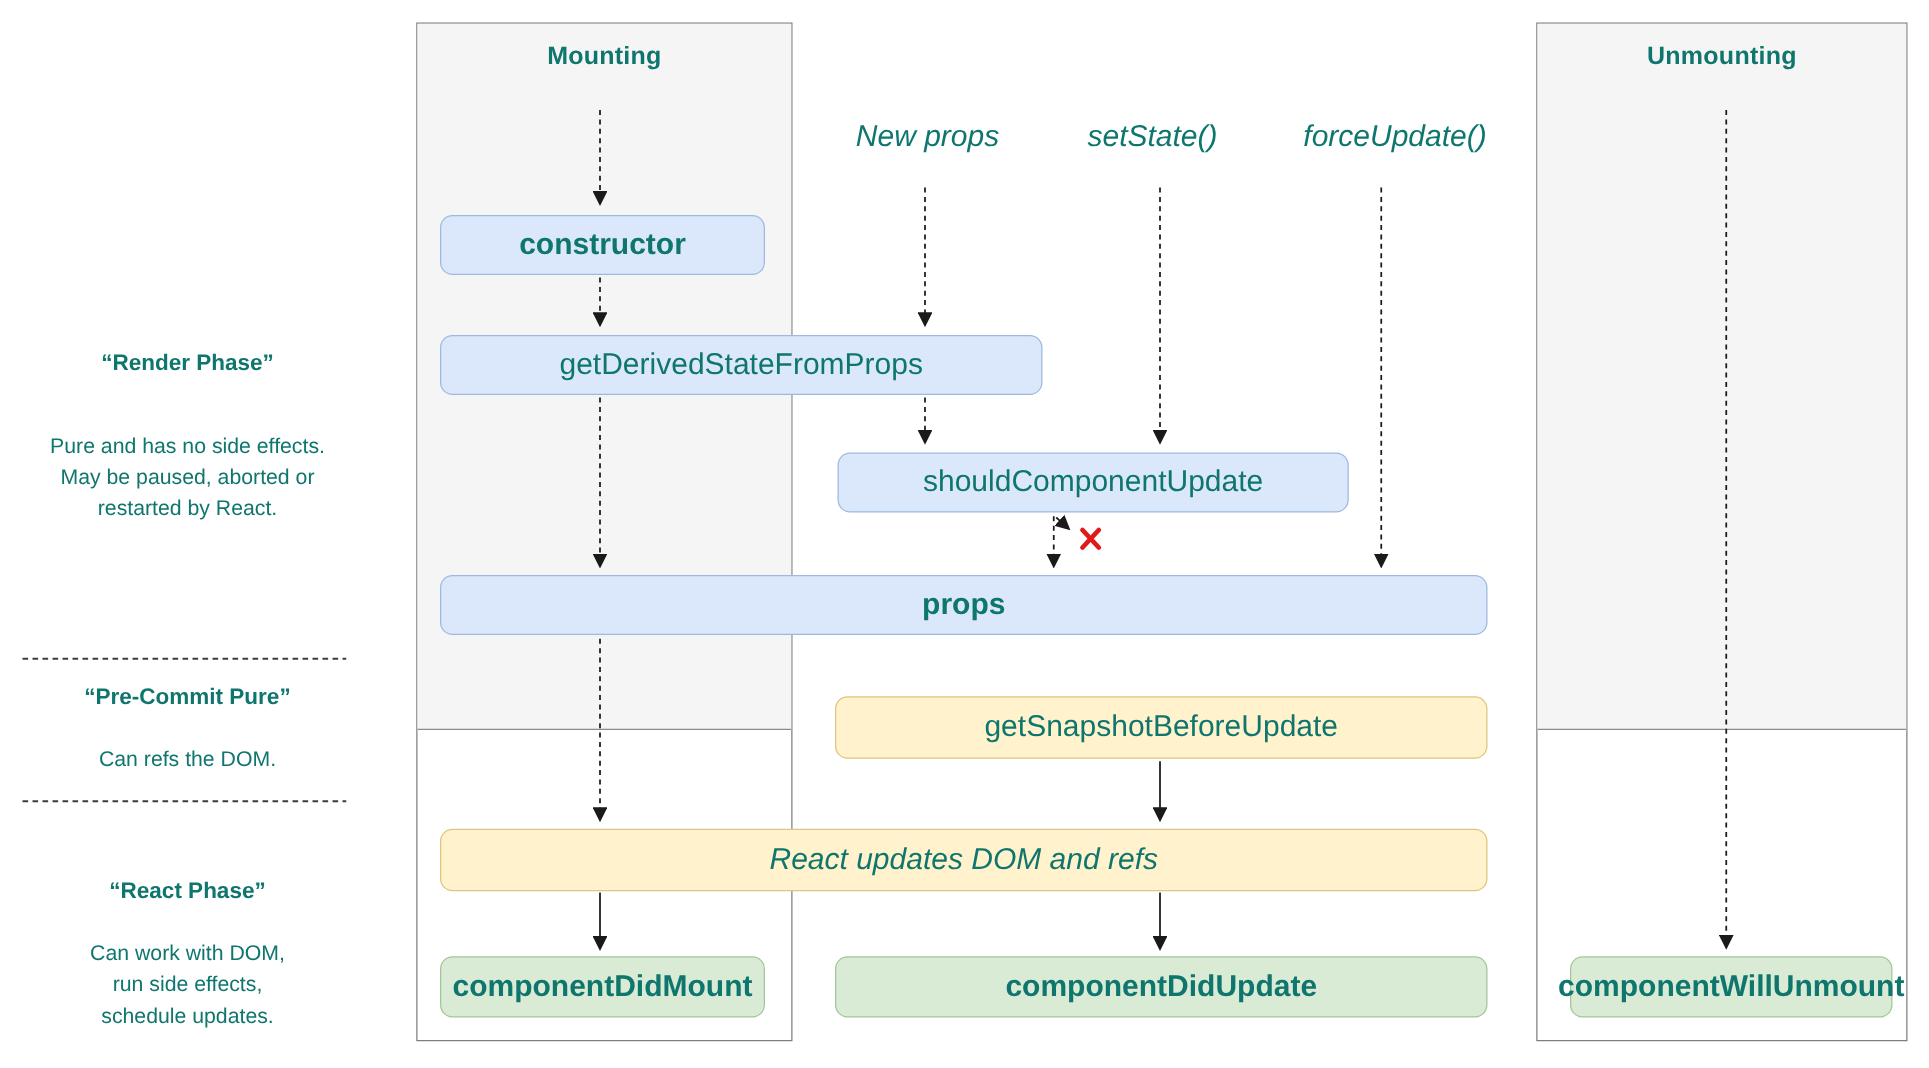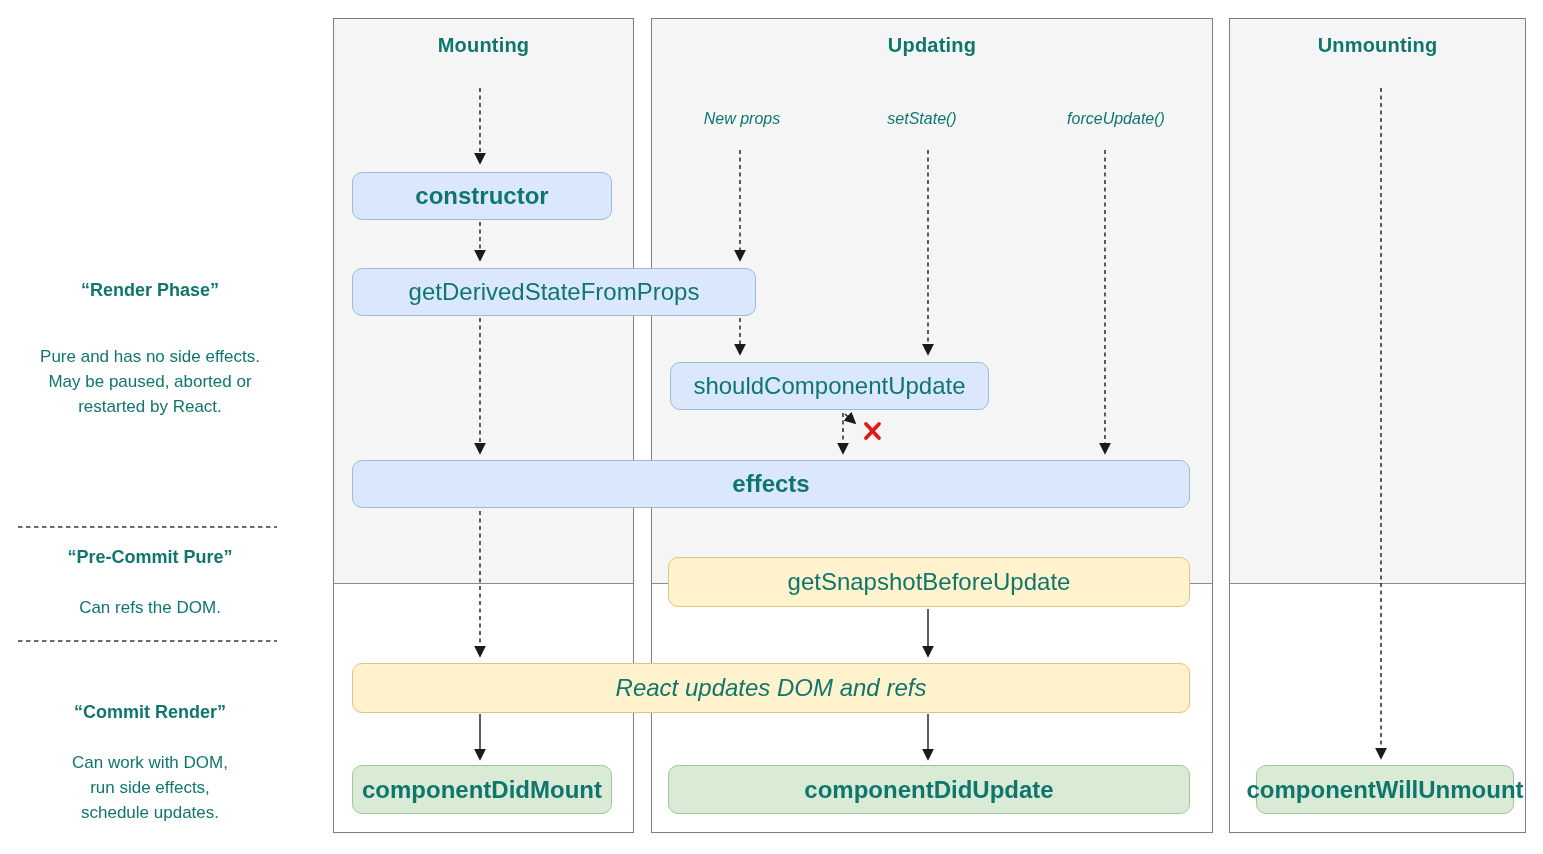--- a/index.html
+++ b/index.html
@@ -13,22 +13,22 @@
   .panel .shade{position:absolute;top:0;left:0;right:0;height:564px;
                 background:#f5f5f5;border-bottom:1.2px solid #8c8c8c;}
   .panel .ptitle{position:relative;z-index:2;text-align:center;padding-top:15px;
                  font-weight:bold;font-size:20px;letter-spacing:.2px;}
   
   .phase-title{position:absolute;left:0;width:300px;text-align:center;
                font-weight:bold;font-size:18px;line-height:24px;z-index:2;}
   .phase-body{position:absolute;left:0;width:300px;text-align:center;
               font-size:17px;line-height:25px;white-space:pre-line;z-index:2;}
   
-  .trigger{position:absolute;top:110px;transform:translateX(-50%);
-           font-style:italic;font-size:16px;z-index:3;}
+  .trigger{position:absolute;top:96px;transform:translateX(-50%);
+           font-style:italic;font-size:24px;z-index:3;}
   
   .box{position:absolute;z-index:4;box-sizing:border-box;border-radius:10px;
        display:flex;align-items:center;justify-content:center;
        font-size:24px;border:1.6px solid;}
   .box.blue  {background:#dbe8fb;border-color:#9db9dd;}
   .box.yellow{background:#fff2cc;border-color:#ddc57f;}
   .box.green {background:#d9ead5;border-color:#a2c697;}
   .bold{font-weight:bold;}
   .italic{font-style:italic;}
   
@@ -40,36 +40,32 @@
 </style>
 </head>
 <body>
 
 <div id="stage">
 
   <div class="panel" style="left:333px;width:301px">
     <div class="shade"></div>
     <div class="ptitle">Mounting</div>
   </div>
-  <div class="panel" style="left:651px;width:562px">
-    <div class="shade"></div>
-    <div class="ptitle">Updating</div>
-  </div>
   <div class="panel" style="left:1229px;width:297px">
     <div class="shade"></div>
     <div class="ptitle">Unmounting</div>
   </div>
 
   <div class="phase-title" style="top:278px">“Render Phase”</div>
   <div class="phase-body" style="top:344px">Pure and has no side effects.
 May be paused, aborted or
 restarted by React.</div>
   <div class="phase-title" style="top:545px">“Pre-Commit Pure”</div>
   <div class="phase-body" style="top:595px">Can refs the DOM.</div>
-  <div class="phase-title" style="top:700px">“Commit Render”</div>
+  <div class="phase-title" style="top:700px">“React Phase”</div>
   <div class="phase-body" style="top:750px">Can work with DOM,
 run side effects,
 schedule updates.</div>
 
   <div class="trigger" style="left:742px">New props</div>
   <div class="trigger" style="left:922px">setState()</div>
   <div class="trigger" style="left:1116px">forceUpdate()</div>
 
   <svg id="wires" width="1543" height="854" viewBox="0 0 1543 854">
     <defs>
@@ -101,28 +97,28 @@
     </g>
     <g>
       <line class="xmark" x1="866" y1="424" x2="879" y2="438"></line>
       <line class="xmark" x1="879" y1="424" x2="866" y2="438"></line>
     </g>
   </svg>
 
   <div class="box blue bold" style="left:352px;top:172px;width:260px;height:48px">
     <span>constructor</span>
   </div>
-  <div class="box blue" style="left:352px;top:268px;width:404px;height:48px">
+  <div class="box blue" style="left:352px;top:268px;width:482px;height:48px">
     <span>getDerivedStateFromProps</span>
   </div>
-  <div class="box blue" style="left:670px;top:362px;width:319px;height:48px">
+  <div class="box blue" style="left:670px;top:362px;width:409px;height:48px">
     <span>shouldComponentUpdate</span>
   </div>
   <div class="box blue bold" style="left:352px;top:460px;width:838px;height:48px">
-    <span>effects</span>
+    <span>props</span>
   </div>
   <div class="box yellow" style="left:668px;top:557px;width:522px;height:50px">
     <span>getSnapshotBeforeUpdate</span>
   </div>
   <div class="box yellow italic" style="left:352px;top:663px;width:838px;height:50px">
     <span>React updates DOM and refs</span>
   </div>
   <div class="box green bold" style="left:352px;top:765px;width:260px;height:49px">
     <span>componentDidMount</span>
   </div>

